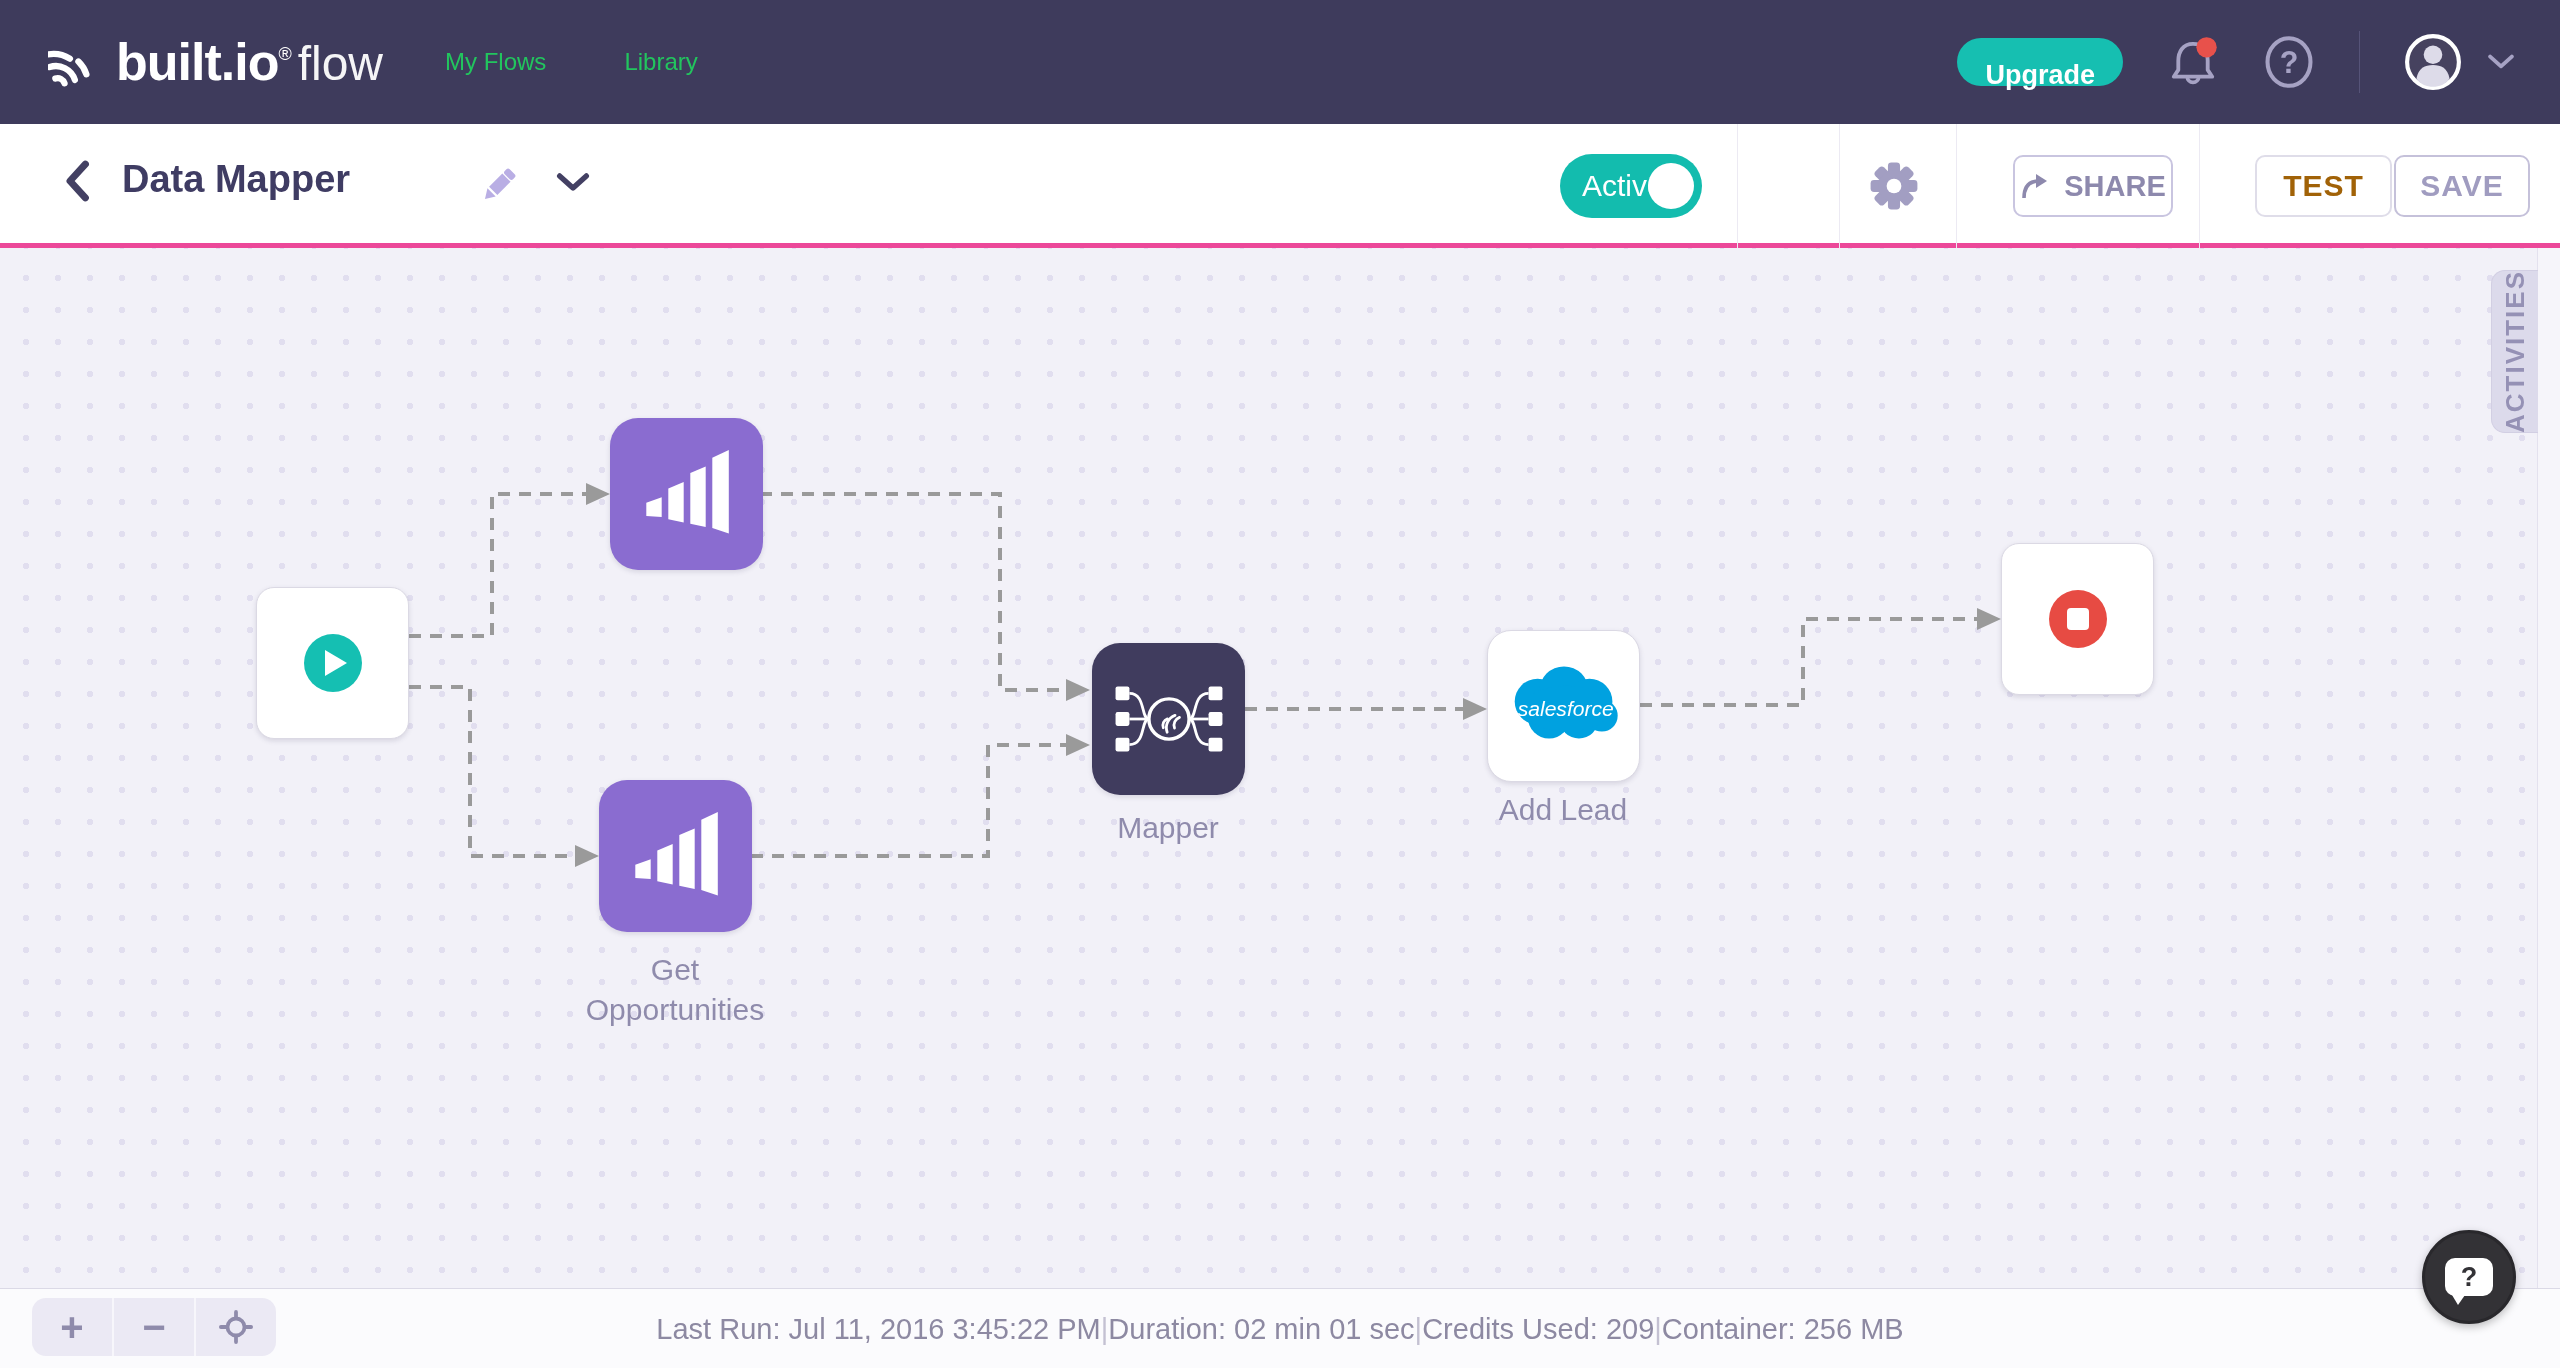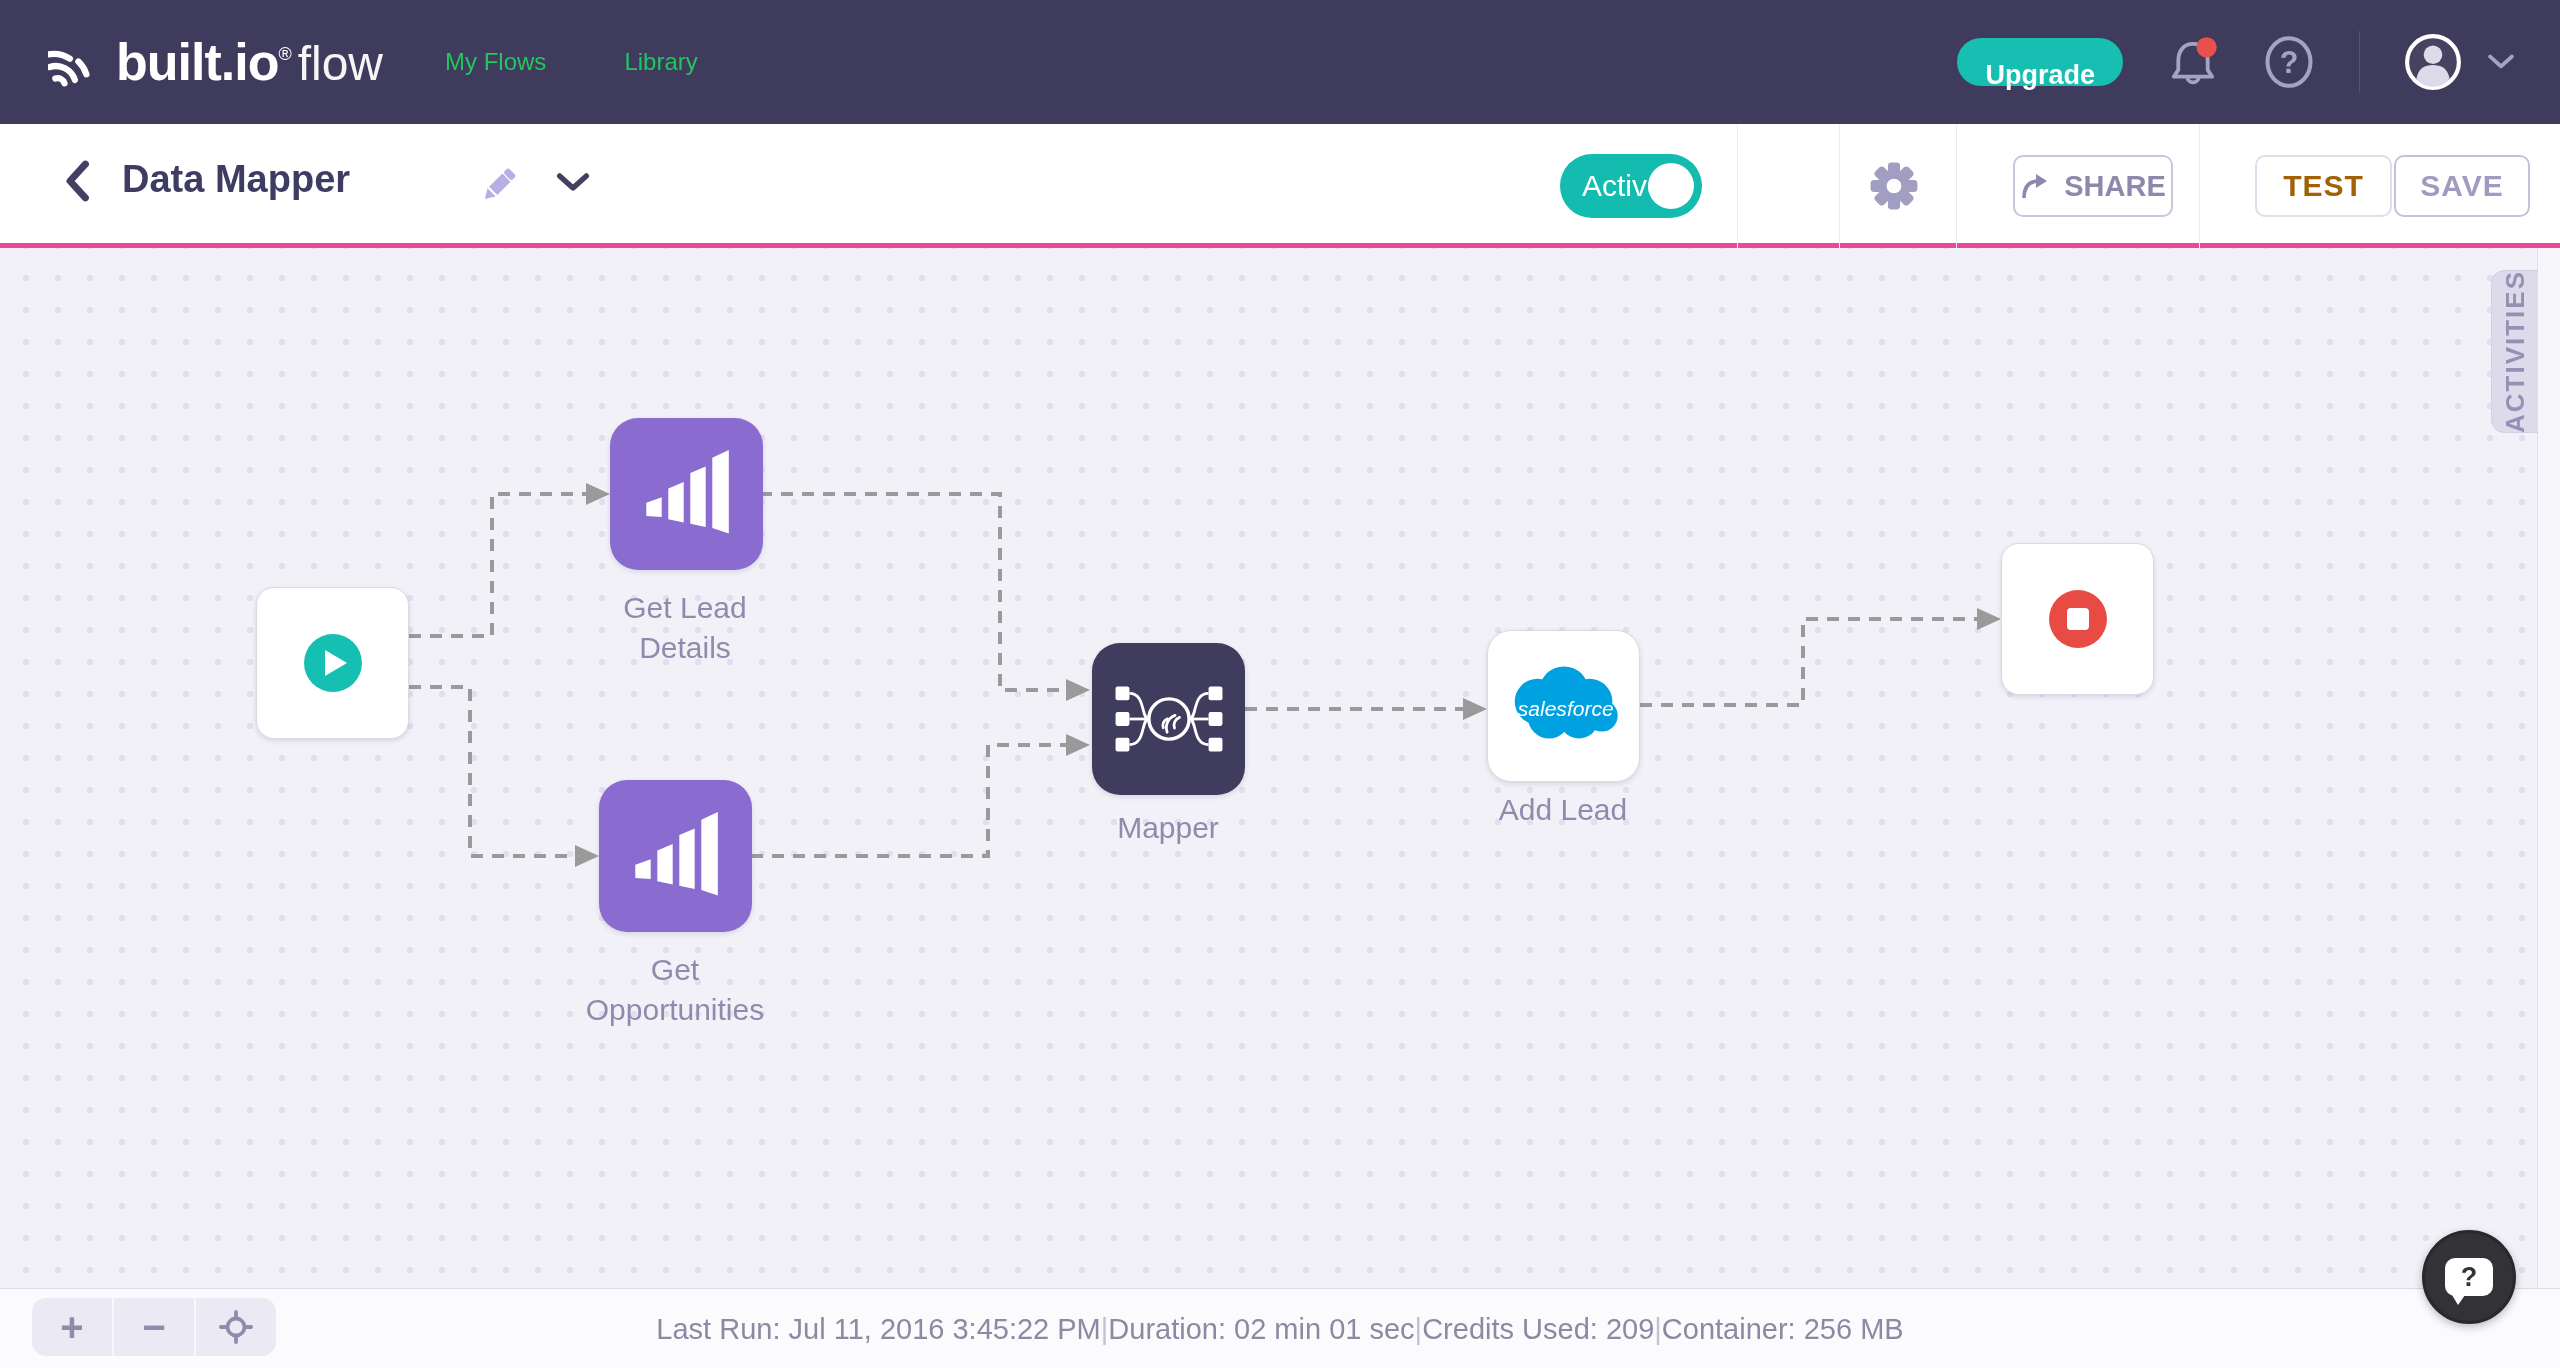--- a/index.html
+++ b/index.html
@@ -240,21 +240,20 @@
   <div class="node node-gld card card-purple">
     <svg width="110" height="110" viewBox="0 0 100 100">
       <g fill="#fff">
         <polygon points="13,58 27,53 27,71 13,70"></polygon>
         <polygon points="33,45 47,39 47,76 33,73"></polygon>
         <polygon points="53,31 67,25 67,80 53,77"></polygon>
         <polygon points="73,17 88,10 88,86 73,81"></polygon>
       </g>
     </svg>
   </div>
-  <div class="node-label label-gld">Get Lead Details</div>
 
   <div class="node node-go card card-purple">
     <svg width="110" height="110" viewBox="0 0 100 100">
       <g fill="#fff">
         <polygon points="13,58 27,53 27,71 13,70"></polygon>
         <polygon points="33,45 47,39 47,76 33,73"></polygon>
         <polygon points="53,31 67,25 67,80 53,77"></polygon>
         <polygon points="73,17 88,10 88,86 73,81"></polygon>
       </g>
     </svg>

